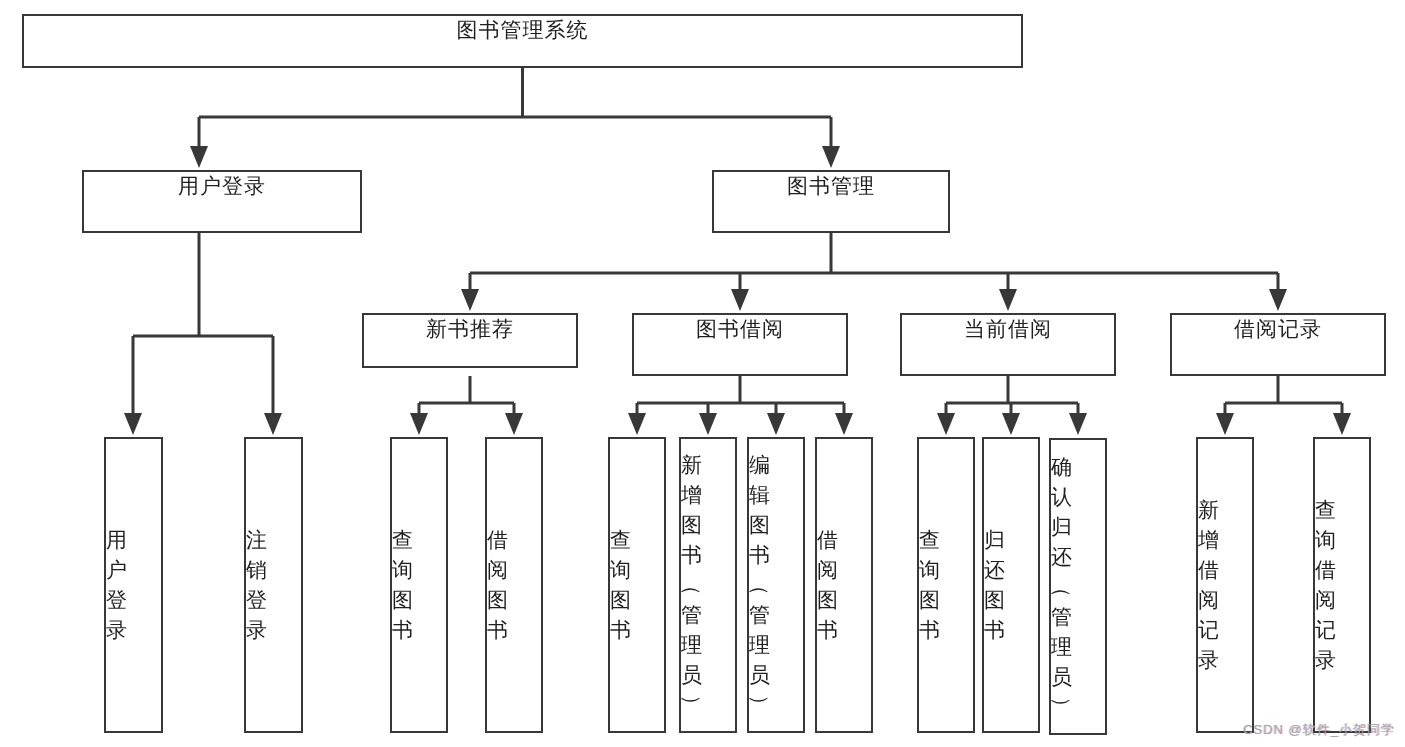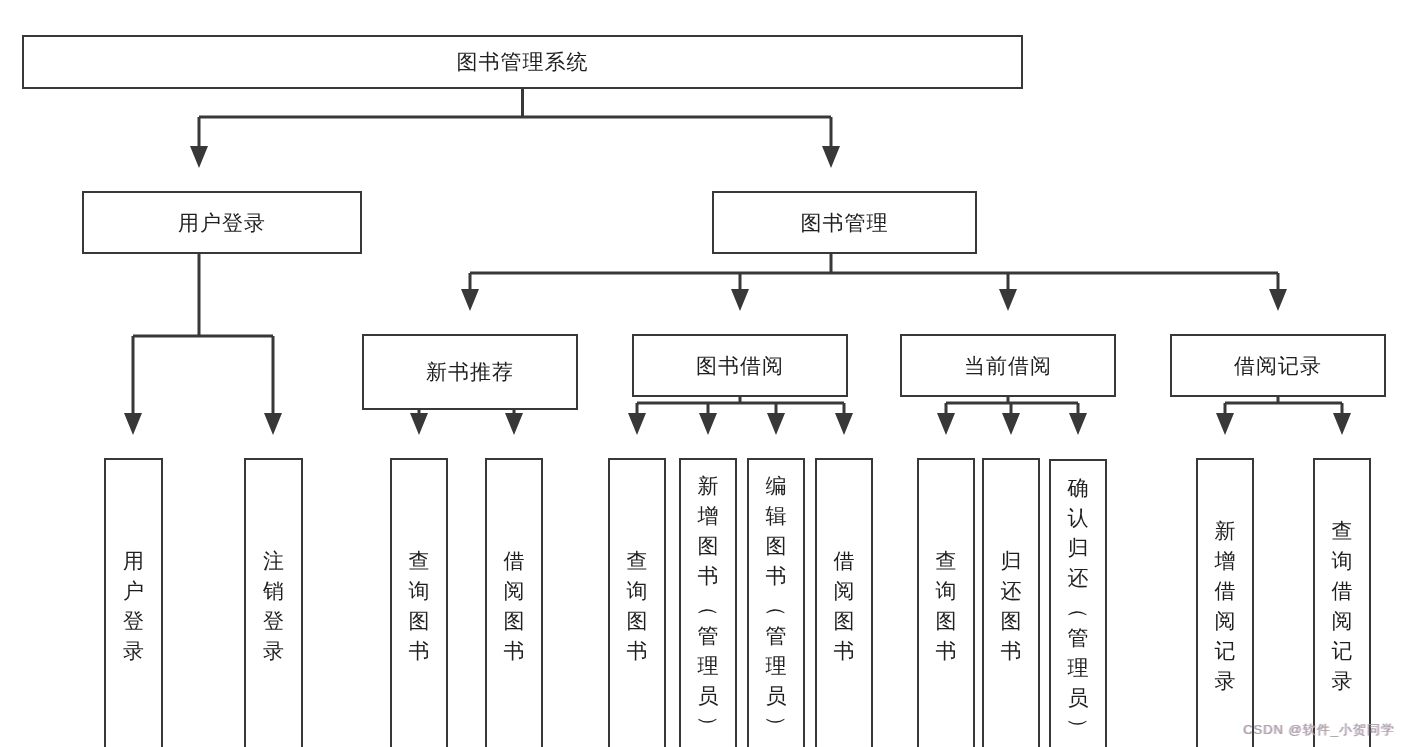--- a/index.html
+++ b/index.html
@@ -11,23 +11,22 @@
     color:#1f1f1f;
     overflow:hidden;
   }
   #connectors{position:absolute;left:0;top:0;width:1405px;height:747px;}
   .box{
     position:absolute;
     box-sizing:border-box;
     background:#ffffff;
     border:2.5px solid #383838;
     display:flex;
-    align-items:center;
+    align-items:flex-start;
     justify-content:center;
-    margin-top:21px;
   }
   .hbox span{
     font-size:21px;
     color:#1f1f1f;
     letter-spacing:1px;
     white-space:nowrap;
   }
   .vbox{flex-direction:column;}
   .vtext{display:block;}
   .vchar{
@@ -89,25 +88,25 @@
       M1225,435 L1216,413 L1234,413 Z M1342,435 L1333,413 L1351,413 Z"></path>
   </svg>
 
   <div class="box hbox" style="left:22px;top:14px;width:1001px;height:54px">
     <span>图书管理系统</span>
   </div>
 
   <div class="box hbox" style="left:82px;top:170px;width:280px;height:63px">
     <span>用户登录</span>
   </div>
-  <div class="box hbox" style="left:712px;top:170px;width:265px;height:63px">
+  <div class="box hbox" style="left:712px;top:170px;width:238px;height:63px">
     <span>图书管理</span>
   </div>
 
-  <div class="box hbox" style="left:362px;top:313px;width:216px;height:76px">
+  <div class="box hbox" style="left:362px;top:313px;width:216px;height:55px">
     <span>新书推荐</span>
   </div>
   <div class="box hbox" style="left:632px;top:313px;width:216px;height:63px">
     <span>图书借阅</span>
   </div>
   <div class="box hbox" style="left:900px;top:313px;width:216px;height:63px">
     <span>当前借阅</span>
   </div>
   <div class="box hbox" style="left:1170px;top:313px;width:216px;height:63px">
     <span>借阅记录</span>

